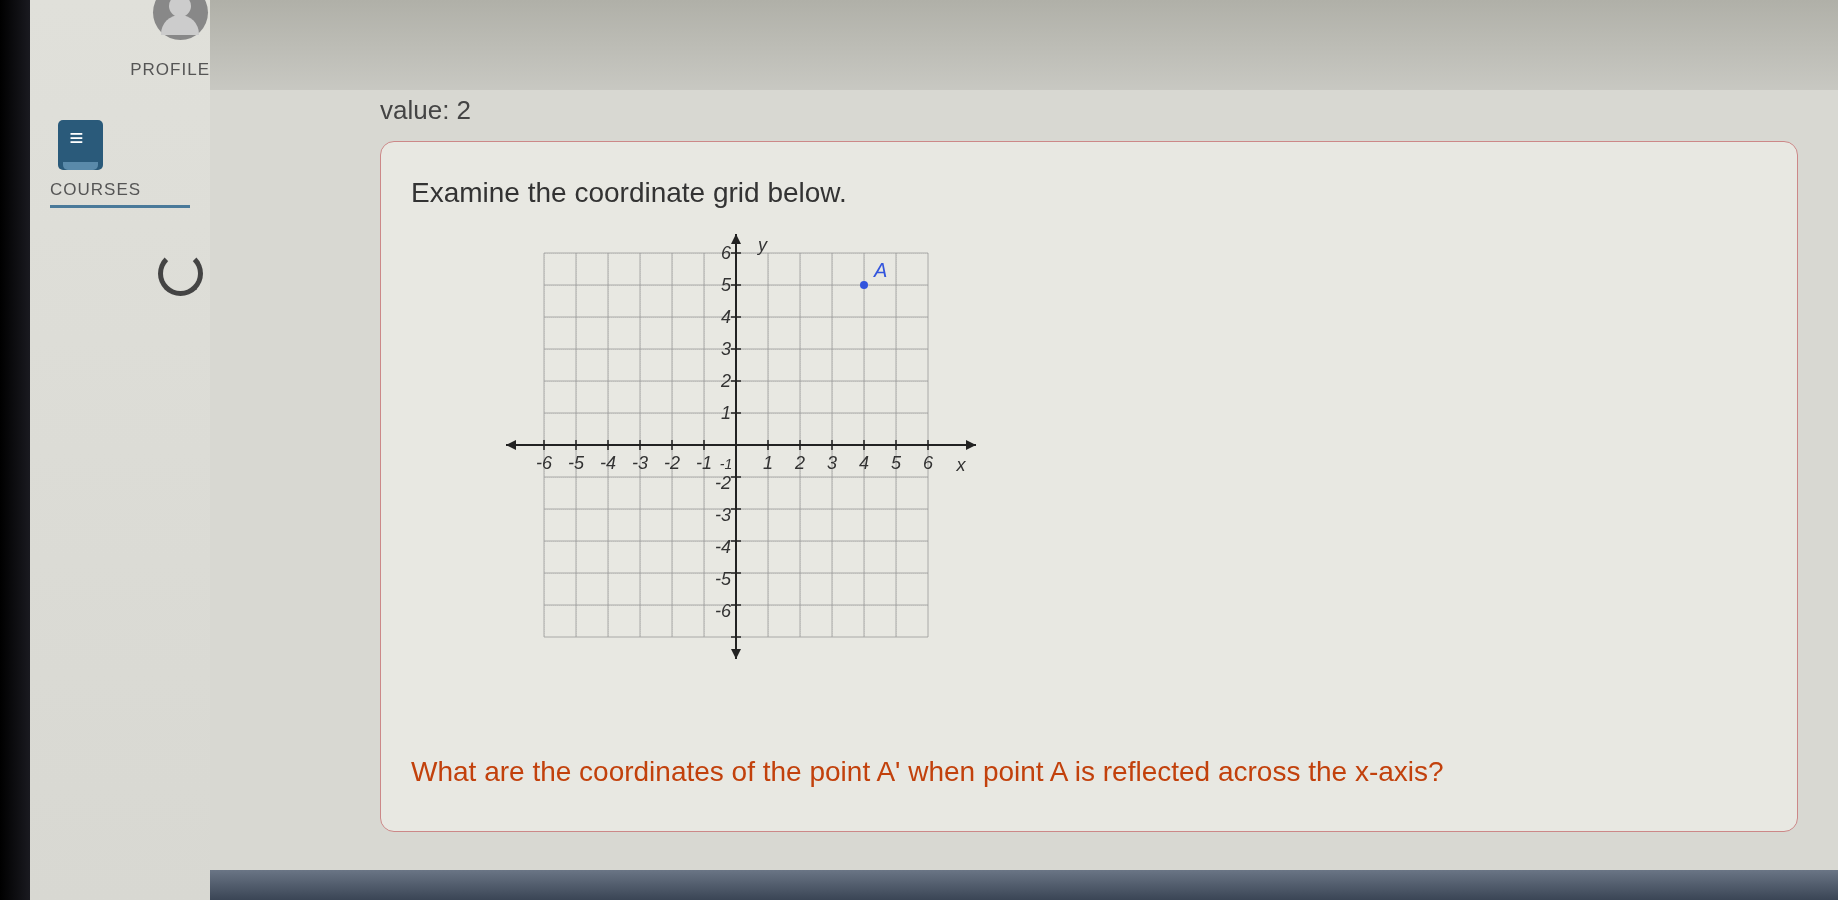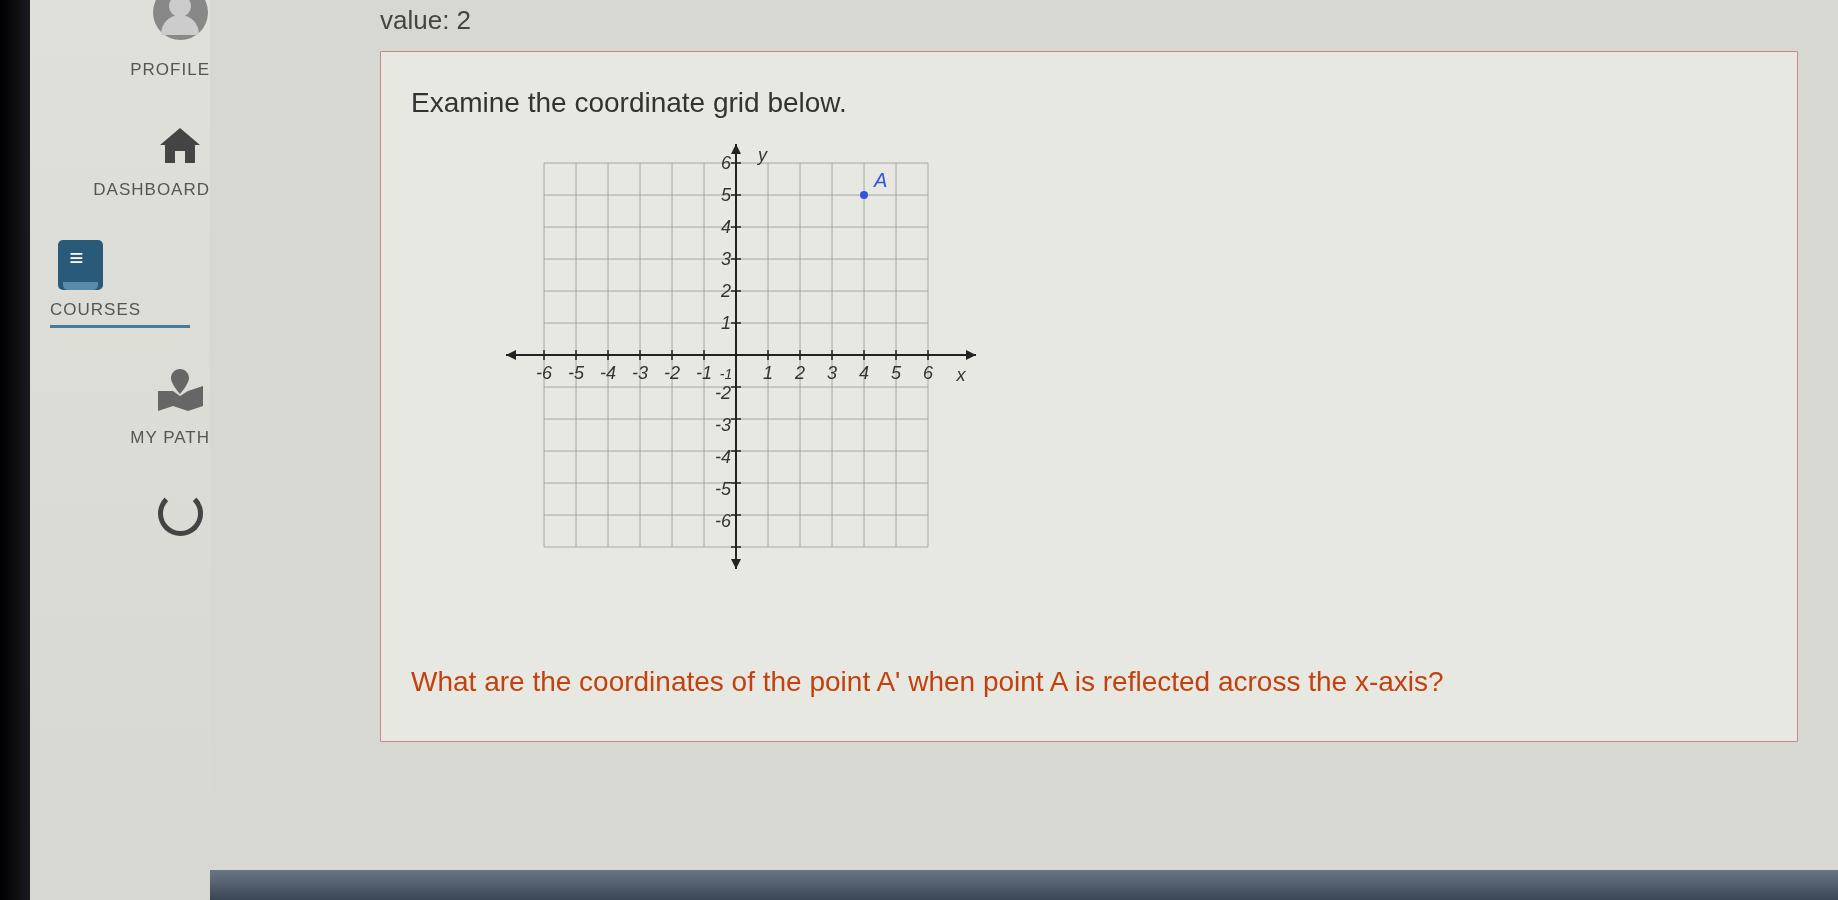--- a/index.html
+++ b/index.html
@@ -134,21 +134,21 @@
       height: 45px;
       border: 5px solid #444;
       border-top-color: transparent;
       border-radius: 50%;
     }
     .main-content {
       flex: 1;
       background: #d0d0ca;
       padding: 0;
       display: flex;
-      flex-direction: row;
+      flex-direction: column;
       justify-content: space-between;
     }
     .top-bar {
       height: 90px;
       background: linear-gradient(to bottom, #b0b0a8, #c8c8c2);
       margin-left: 0;
     }
     .content-area {
       flex: 1;
       padding: 0 40px 0 170px;
@@ -157,21 +157,21 @@
     .value-text {
       font-size: 26px;
       color: #444;
       margin-top: 5px;
       margin-bottom: 15px;
       font-family: Arial, sans-serif;
     }
     .question-box {
       background: #e8e8e2;
       border: 1px solid #c88;
-      border-radius: 1px;
+      border-radius: 14px;
       padding: 35px 30px;
       min-height: 680px;
     }
     .question-text {
       font-size: 28px;
       color: #333;
       margin-bottom: 15px;
       font-family: Arial, sans-serif;
     }
     .grid-container {
@@ -204,45 +204,25 @@
 
 <div class="dark-edge"></div>
 
 <div class="sidebar">
   <div class="nav-item">
     <div class="nav-icon">
         <div class="profile-icon"></div>
       </div>
     <div class="nav-label">PROFILE</div>
   </div>
-  <div class="nav-item">
-    <div class="nav-icon">
-      <div class="home-icon">
-        <svg viewBox="0 0 50 45">
-            <path d="M25 5 L5 22 L10 22 L10 40 L20 40 L20 28 L30 28 L30 40 L40 40 L40 22 L45 22 Z"></path>
-          </svg>
-      </div>
-    </div>
-    <div class="nav-label">DASHBOARD</div>
-  </div>
   <div class="courses-section">
     <div class="nav-icon">
         <div class="courses-icon"></div>
       </div>
     <div class="nav-label">COURSES</div>
-  </div>
-  <div class="nav-item">
-    <div class="nav-icon">
-      <div class="mypath-icon">
-        <svg viewBox="0 0 55 50">
-            <path d="M27 3 C22 3 18 7 18 12 C18 18 27 28 27 28 C27 28 36 18 36 12 C36 7 32 3 27 3 Z M5 25 L5 45 L20 40 L35 45 L50 40 L50 20 L35 25 L27 30 L20 25 Z"></path>
-          </svg>
-      </div>
-    </div>
-    <div class="nav-label">MY PATH</div>
   </div>
   <div class="nav-item" style="margin-bottom:0;">
     <div class="nav-icon">
         <div class="spinner-icon"></div>
       </div>
   </div>
 </div>
 
 <div class="main-content">
   <div class="top-bar"></div>

